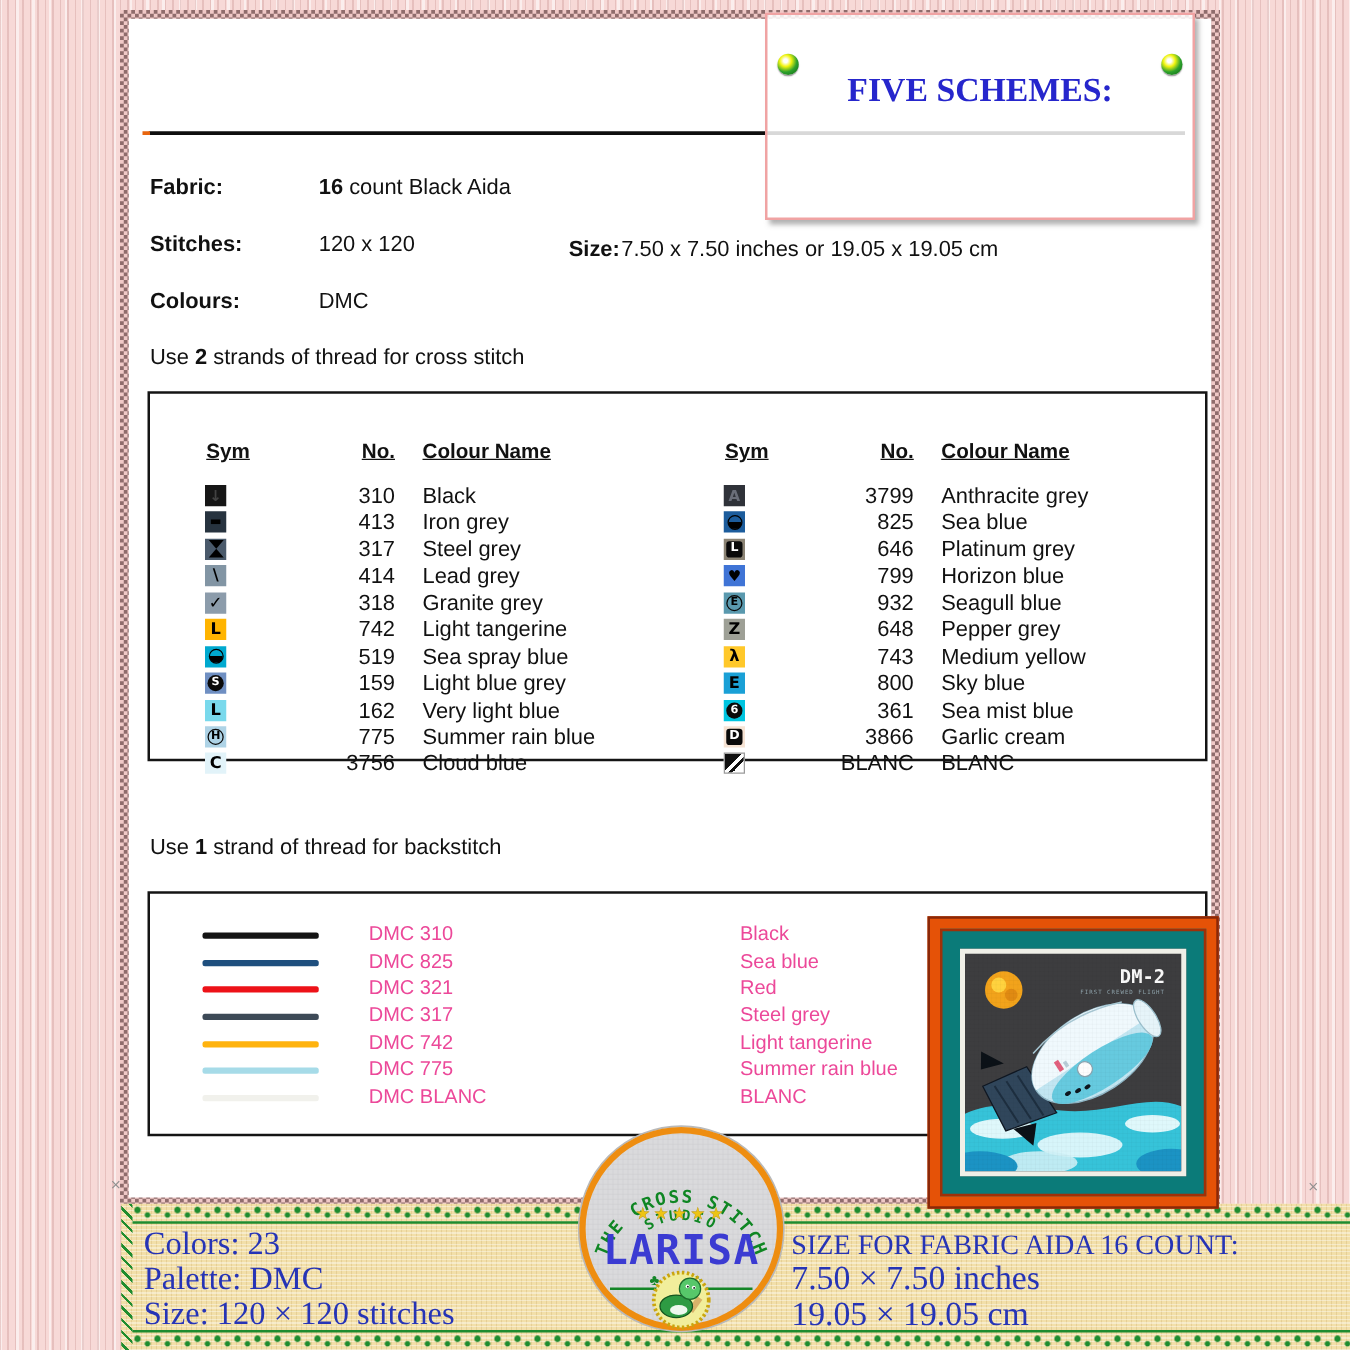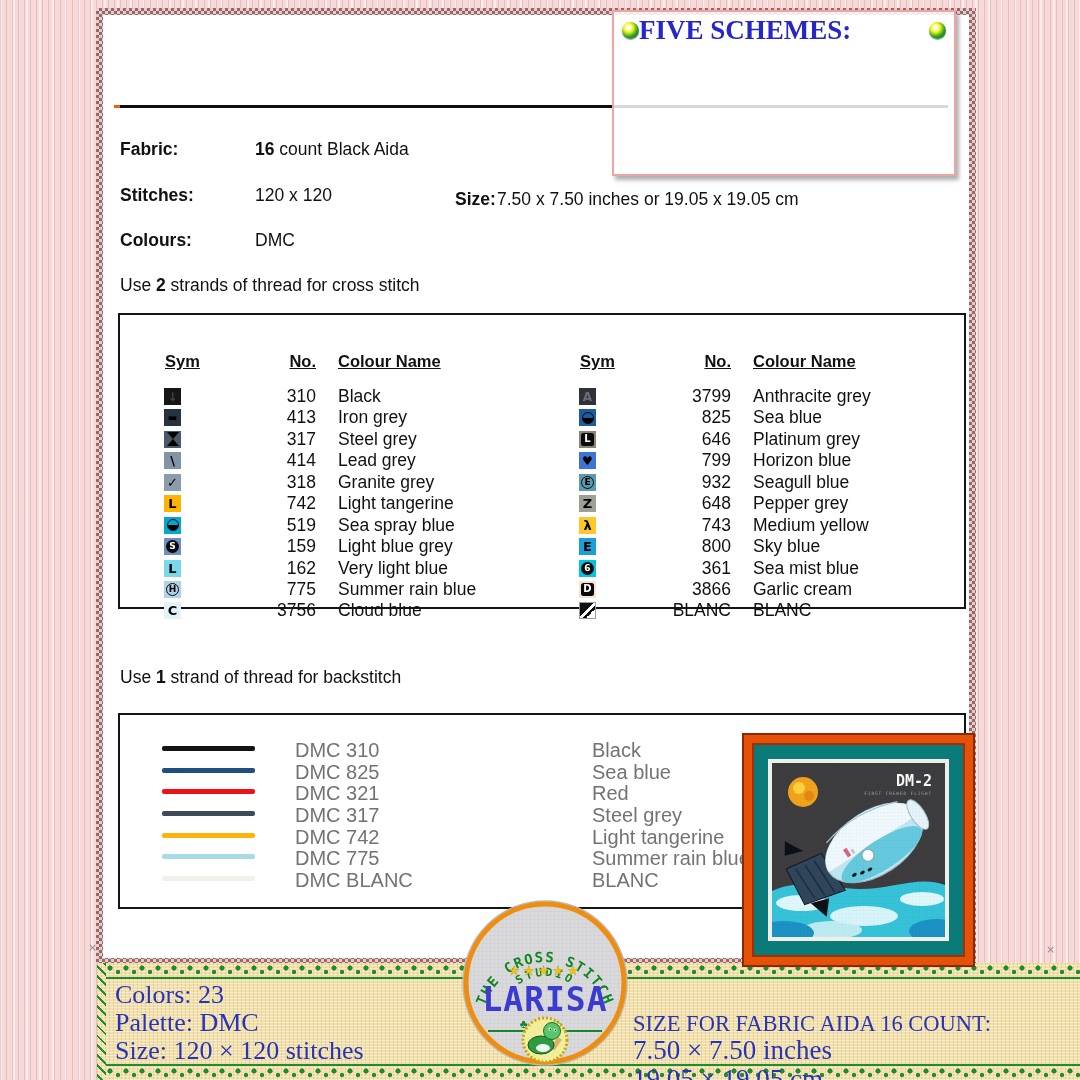--- a/index.html
+++ b/index.html
@@ -18,21 +18,21 @@
   
   .top-line{position:absolute;left:119px;top:105px;width:829px;height:3px;background:#0e0e0e;z-index:1;}
   .top-line::before{content:"";position:absolute;left:-5px;top:0;width:6px;height:3px;background:#e8650e;}
   
   .schemes{position:absolute;left:612px;top:10px;width:344px;height:166px;z-index:2;box-sizing:border-box;
     background:rgba(255,255,255,.84);border:2px solid #f0a3a3;box-shadow:3px 4px 4px rgba(110,110,110,.55);}
   .schemes .title-row{display:flex;align-items:center;padding:3px 8px 0 8px;}
   .bullet{width:17px;height:17px;border-radius:50%;flex:0 0 auto;
     background:radial-gradient(circle at 38% 33%, #ffffff 0 10%, #f2f410 30%, #2da12d 58%, #0b5e0b 100%);
     box-shadow:0 1px 1px rgba(0,0,0,.4);}
-  .s-title{flex:1;text-align:left;font:700 27px "Liberation Serif",serif;color:#2626cc;}
+  .s-title{flex:1;text-align:center;font:700 27px "Liberation Serif",serif;color:#2626cc;margin-top:42px;}
   .s-items{margin:1px 0 0 7px;}
   .s-item{font:400 25px "Liberation Serif",serif;color:#3030d4;line-height:27px;white-space:nowrap;}
   .s-item.s-red{color:#ee0f0f;text-decoration:underline;}
   
   .inf{position:absolute;font-size:17.5px;color:#111;z-index:1;}
   .inf .lbl{font-weight:700;}
   .v{position:absolute;left:135px;top:0;white-space:nowrap;}
   .row-fabric{left:120px;top:139px;}
   .row-stitches{left:120px;top:185px;}
   .size-part{left:455px;top:189px;}
@@ -67,21 +67,21 @@
     background:linear-gradient(to bottom, rgba(0,0,0,0) 48%, #000 48%);}
   .hg{position:relative;width:12px;height:14px;}
   .hg::before,.hg::after{content:"";position:absolute;left:0;border-left:6px solid transparent;border-right:6px solid transparent;}
   .hg::before{top:0;border-top:7px solid #000;}
   .hg::after{bottom:0;border-bottom:7px solid #000;}
   .sq.corner{border:1px solid #9a9a9a;
     background-image:linear-gradient(135deg,#101010 44%,#fff 44% 58%,#101010 58% 70%,#fff 70%) !important;}
   
   .back-box{position:absolute;left:118px;top:713px;width:848px;height:196px;border:2px solid #141414;background:#fff;box-sizing:border-box;z-index:1;}
   .brows{position:absolute;left:0;top:24px;right:0;}
-  .brow{position:relative;height:21.7px;font-size:20px;color:#737373;}
+  .brow{position:relative;height:21.7px;font-size:16px;color:#ec4899;}
   .swatch{position:absolute;left:42px;top:7px;width:93px;height:5px;border-radius:2px;}
   .b-dmc{position:absolute;left:175px;white-space:nowrap;}
   .b-name{position:absolute;left:472px;white-space:nowrap;}
   
   .frame{position:absolute;left:742px;top:733px;width:233px;height:234px;z-index:4;box-sizing:border-box;
     border:2px solid #8a2808;background:#e55207;padding:8px;}
   .mat{width:100%;height:100%;box-sizing:border-box;border:2px solid #a03008;background:#0b7b79;padding:14px;}
   .artwrap{width:100%;height:100%;box-sizing:border-box;border:4px solid #efefe7;background:#3d3d3f;overflow:hidden;}
   .artwrap svg{display:block;width:100%;height:100%;}
   
@@ -95,21 +95,21 @@
       radial-gradient(circle at 4px 5px, #1f8c2f 2.3px, rgba(0,0,0,0) 2.9px),
       radial-gradient(circle at 12px 9px, #1f8c2f 1.9px, rgba(0,0,0,0) 2.5px);
     background-size:16px 14px;}
   .orn-top{top:0;border-bottom:2px solid #1f8c2f;}
   .orn-bot{bottom:0;border-top:2px solid #1f8c2f;}
   .zig{position:absolute;top:0;bottom:0;width:9px;
     background:repeating-linear-gradient(45deg, transparent 0 2.5px, #1f8c2f 2.5px 4.5px, transparent 4.5px 7px);}
   .zig-l{left:0;} .zig-r{right:0;}
   .f-left{position:absolute;left:18px;top:18px;color:#2634b6;font-family:"Liberation Serif",serif;font-size:26px;line-height:28px;}
   .f-right{position:absolute;left:536px;top:20px;color:#2634b6;font-family:"Liberation Serif",serif;}
-  .f-right .rt{font-size:22.5px;line-height:25px;margin-top:28px;}
+  .f-right .rt{font-size:22.5px;line-height:25px;}
   .f-right .rl{font-size:27px;line-height:29px;}
   
   .logo{position:absolute;left:462px;top:899px;width:166px;height:168px;z-index:5;}
   .mark{position:absolute;z-index:6;font-size:11px;color:#8f8f8f;font-family:"DejaVu Sans",sans-serif;}
   .mark-l{left:88px;top:941px;} .mark-r{left:1046px;top:943px;}
 </style>
 </head>
 <body>
 
 <div class="stage">

